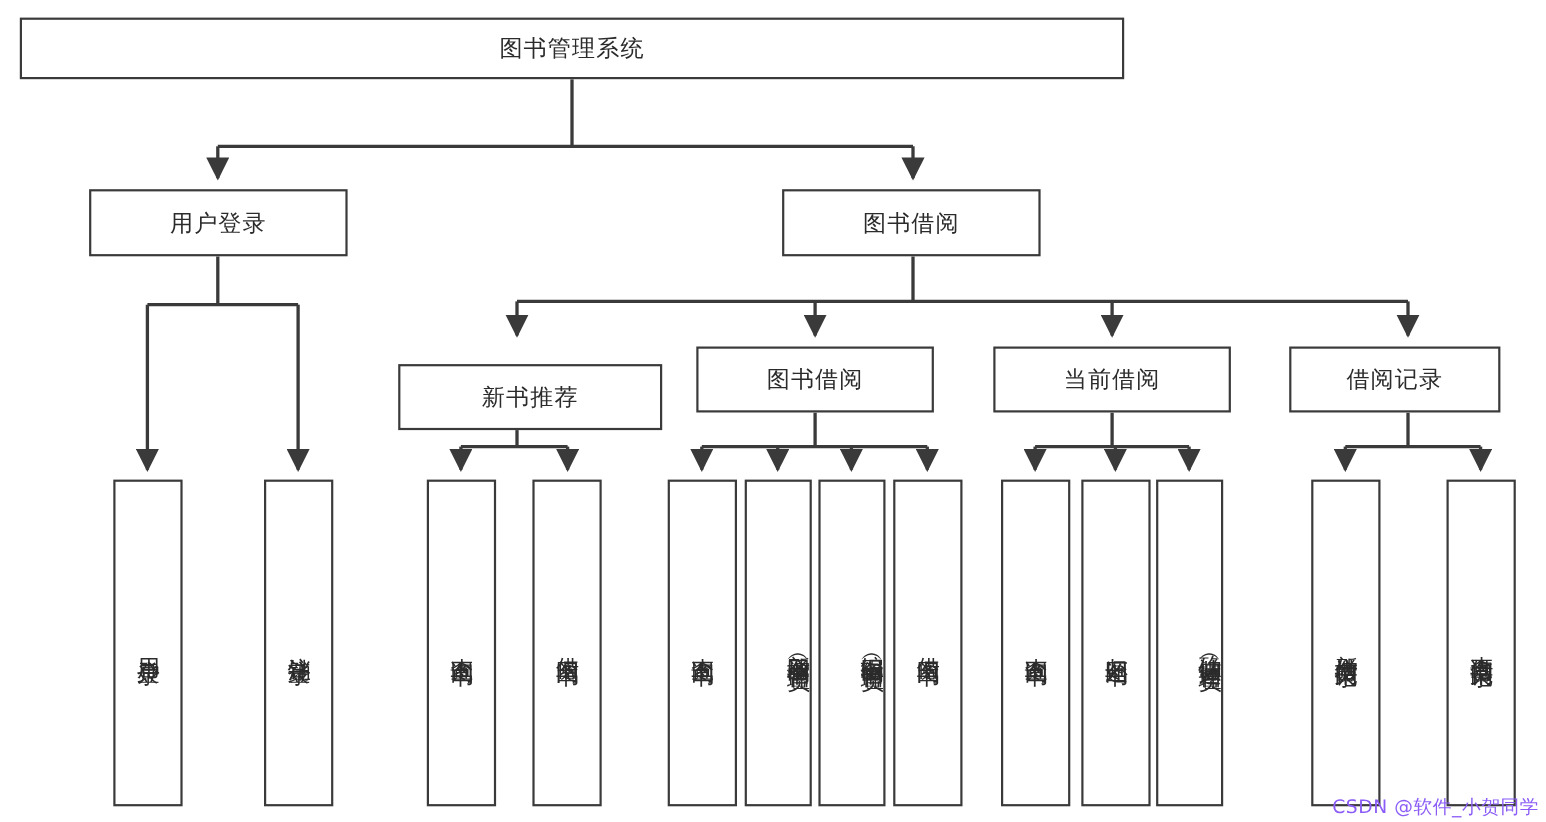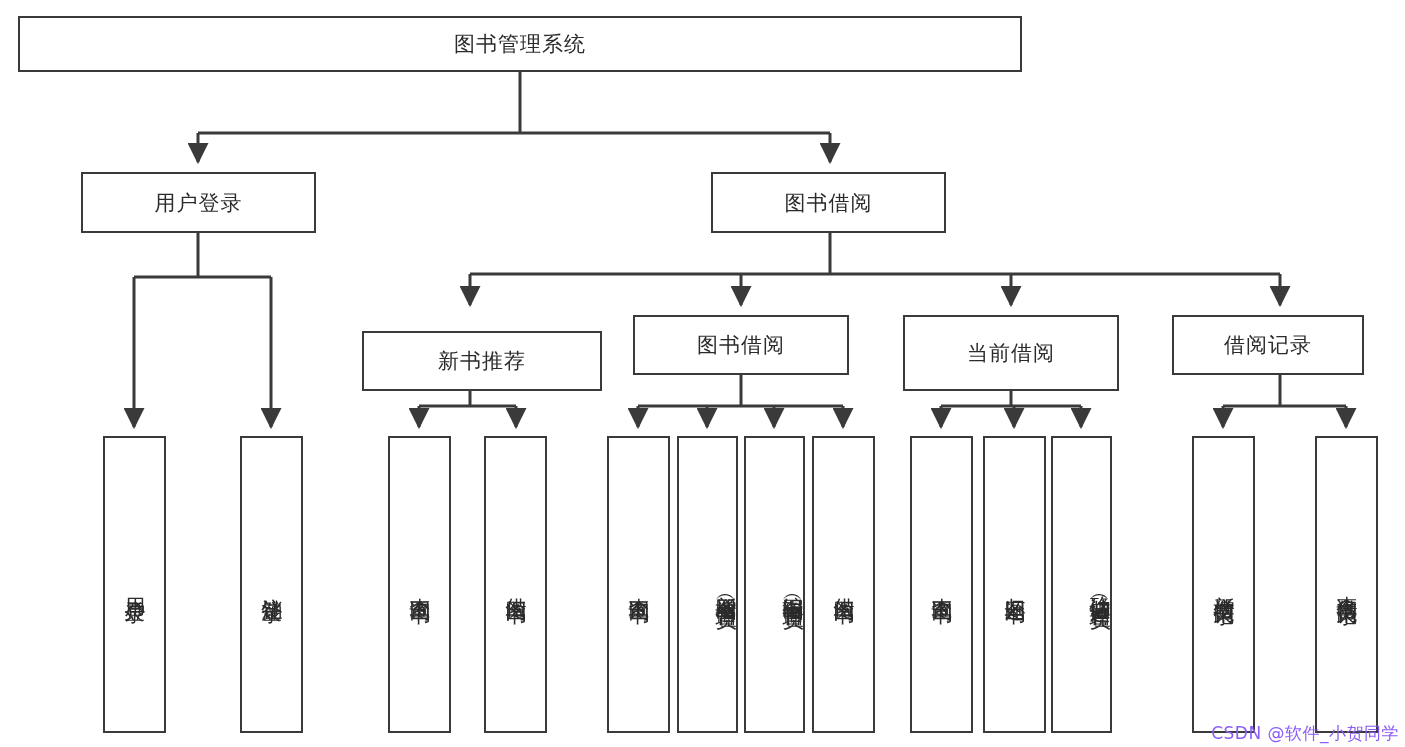--- a/index.html
+++ b/index.html
@@ -137,21 +137,21 @@
   <div class="node horiz" style="left:711px; top:172px; width:235px; height:61px;">
     <span>图书借阅</span>
   </div>
 
   <div class="node horiz" style="left:362px; top:331px; width:240px; height:60px;">
     <span>新书推荐</span>
   </div>
   <div class="node horiz" style="left:633px; top:315px; width:216px; height:60px;font-family:Liberation Serif, serif;">
     <span>图书借阅</span>
   </div>
-  <div class="node horiz" style="left:903px; top:315px; width:216px; height:76px;">
+  <div class="node horiz" style="left:903px; top:315px; width:216px; height:60px;">
     <span>当前借阅</span>
   </div>
   <div class="node horiz" style="left:1172px; top:315px; width:192px; height:60px;">
     <span>借阅记录</span>
   </div>
 
   <div class="node vert centered" style="left:103px; top:436px; width:63px; height:297px;">
     <span class="vlabel">用户登录</span>
   </div>
   <div class="node vert centered" style="left:240px; top:436px; width:63px; height:297px;">

